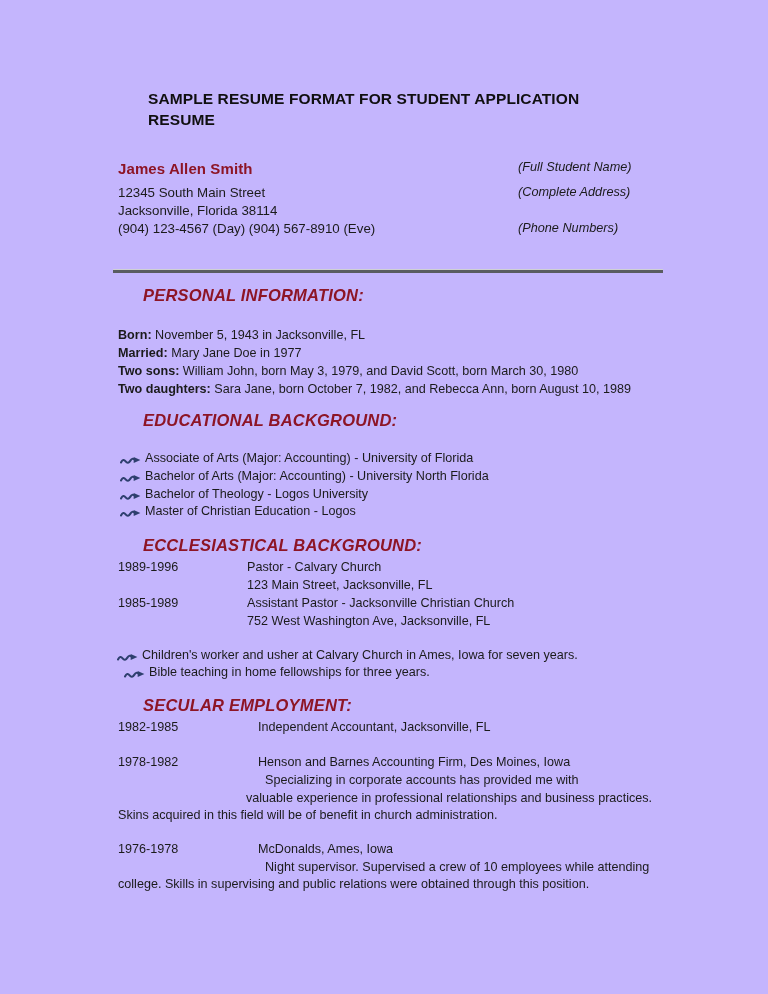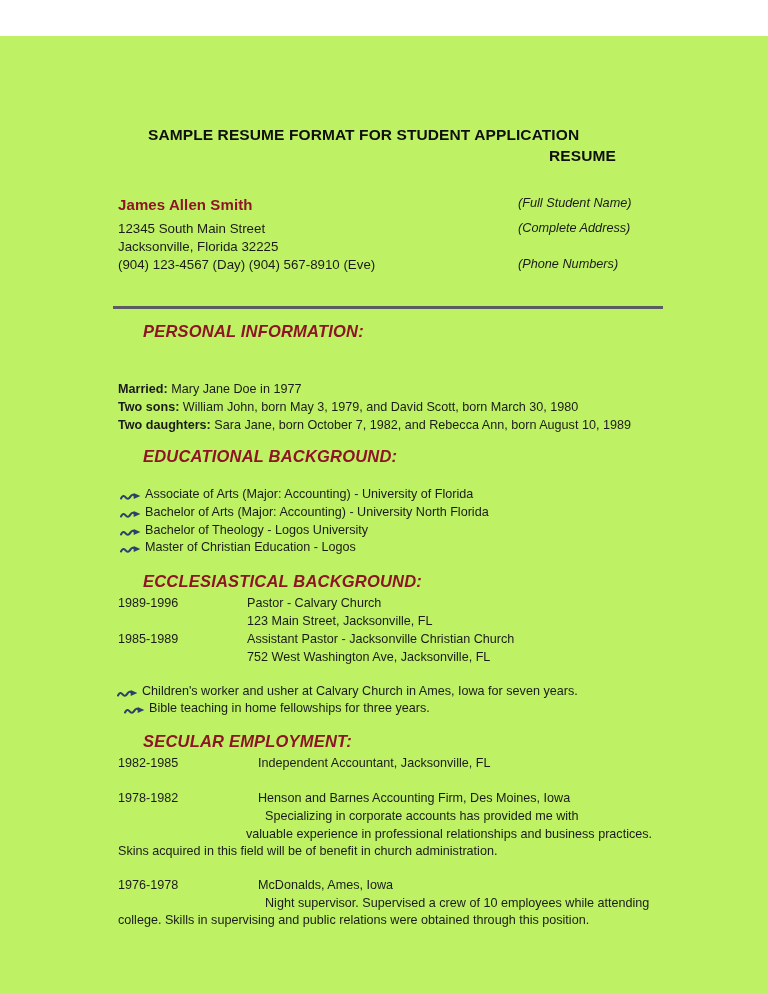--- a/index.html
+++ b/index.html
@@ -10,40 +10,39 @@
   body {
     width: 768px;
     height: 994px;
     position: relative;
     font-family: "Liberation Sans", sans-serif;
     -webkit-font-smoothing: antialiased;
   }
   .page {
     position: absolute;
     inset: 0;
-    background: #bef264;
+    background: #c4b5fd;
     overflow: hidden;
-    margin-top: 36px;
   }
 
   
   .doc-title {
     position: absolute;
     left: 148px;
     top: 88px;
     width: 480px;
     font-size: 15.5px;
     font-weight: bold;
     color: #100f10;
     line-height: 21px;
     letter-spacing: 0.1px;
   }
   .doc-title .line2 {
     display: block;
-    text-align: right;
+    text-align: left;
     padding-right: 12px;
   }
 
   
   .header-block {
     position: absolute;
     left: 118px;
     top: 160px;
     width: 548px;
   }
@@ -158,32 +157,36 @@
   <div class="header-block">
     <div class="header-row" style="top:0px">
       <span class="hdr-left name">James Allen Smith</span>
       <span class="hdr-right">(Full Student Name)</span>
     </div>
     <div class="header-row" style="position:absolute;left:0;top:25px">
       <span class="hdr-left">12345 South Main Street</span>
       <span class="hdr-right">(Complete Address)</span>
     </div>
     <div class="header-row" style="position:absolute;left:0;top:43px">
-      <span class="hdr-left">Jacksonville, Florida 32225</span>
+      <span class="hdr-left">Jacksonville, Florida 38114</span>
     </div>
     <div class="header-row" style="position:absolute;left:0;top:61px">
       <span class="hdr-left">(904) 123-4567 (Day)  (904) 567-8910 (Eve)</span>
       <span class="hdr-right">(Phone  Numbers)</span>
     </div>
   </div>
 
   <div class="divider"></div>
 
   <div class="sec-head" style="left:143px; top:286px">PERSONAL INFORMATION:</div>
 
+  <div class="bodyline" style="left:118px; top:328px">
+    <b>Born:</b>
+    <span>November 5, 1943 in Jacksonville, FL</span>
+  </div>
   <div class="bodyline" style="left:118px; top:346px">
     <b>Married:</b>
     <span>Mary Jane Doe in 1977</span>
   </div>
   <div class="bodyline" style="left:118px; top:364px">
     <b>Two sons:</b>
     <span>William John, born May 3, 1979, and David Scott, born March 30, 1980</span>
   </div>
   <div class="bodyline" style="left:118px; top:382px">
     <b>Two daughters:</b>

